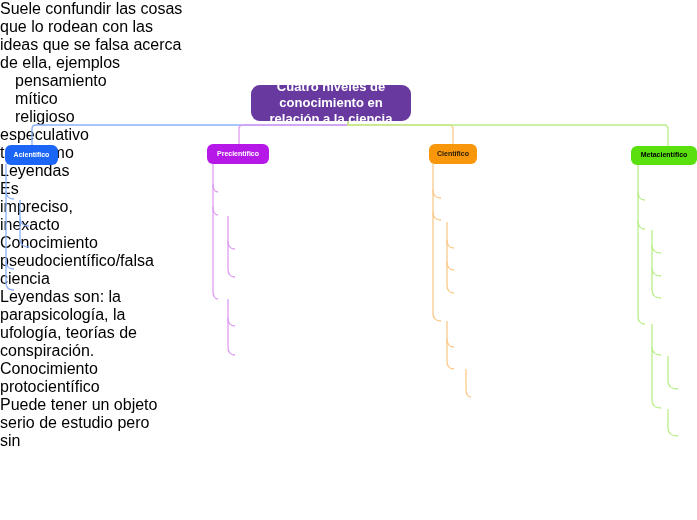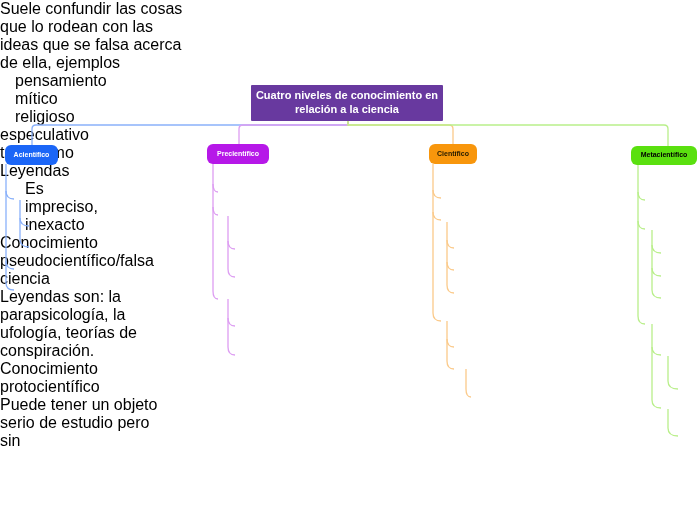--- a/index.html
+++ b/index.html
@@ -7,22 +7,22 @@
     position:relative;width:697px;height:520px;overflow:hidden;
     font-family:"Liberation Sans",sans-serif;background:#fff;
   }
   #wires{position:absolute;left:0;top:0;width:697px;height:520px;}
   .topic{
     position:absolute;box-sizing:border-box;border-radius:8px;
     display:flex;align-items:center;justify-content:center;text-align:center;
     font-weight:bold;white-space:pre-line;line-height:1.25;
   }
   .central{
-    left:251px;top:85px;width:192px;height:36px;
-    background:var(--c-central);color:#fff;font-size:11px;border-radius:1px;
+    left:251px;top:85px;width:160px;height:36px;
+    background:var(--c-central);color:#fff;font-size:13px;border-radius:9px;
   }
   .branch{font-size:7px;border-radius:6px;}
   .branch.blue{left:5px;top:145px;width:53px;height:20px;background:var(--c-acientifico);color:#fff;}
   .branch.magenta{left:207px;top:144px;width:62px;height:20px;background:var(--c-precientifico);color:#fff;}
   .branch.orange{left:429px;top:144px;width:48px;height:20px;background:var(--c-cientifico);color:#221a00;}
   .branch.green{left:631px;top:146px;width:66px;height:19px;background:var(--c-metacientifico);color:#11220",0;}
   .branch.green{color:#122200;}
   .item{position:absolute;}
   .item .txt{
     font-size:6px;line-height:7px;letter-spacing:-0.1px;color:#3d3d3d;
@@ -106,21 +106,21 @@
   </div>
   <div class="item b-blue" style="left:14px;top:259px;width:42px;">
     <div class="txt">totemismo</div>
     <div class="bar"></div>
   </div>
   <div class="item b-blue" style="left:14px;top:281px;width:37px;">
     <div class="txt">Leyendas</div>
     <div class="bar"></div>
   </div>
 
-  <div class="item b-magenta" style="left:218px;top:181px;width:75px;margin-left:25px;">
+  <div class="item b-magenta" style="left:218px;top:181px;width:75px;">
     <div class="txt">Es impreciso, inexacto</div>
     <div class="bar"></div>
   </div>
   <div class="item b-magenta" style="left:218px;top:204px;width:134px;">
     <div class="txt">Conocimiento pseudocientífico/falsa ciencia</div>
     <div class="bar"></div>
   </div>
   <div class="item b-magenta" style="left:235px;top:259px;width:187px;">
     <div class="txt">Leyendas son: la parapsicología, la ufología, teorías de
 conspiración.</div>

